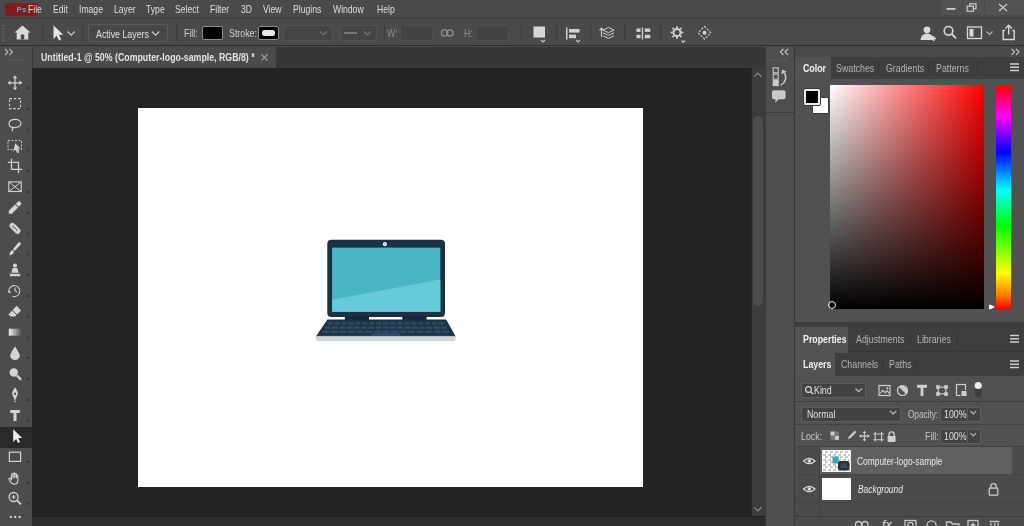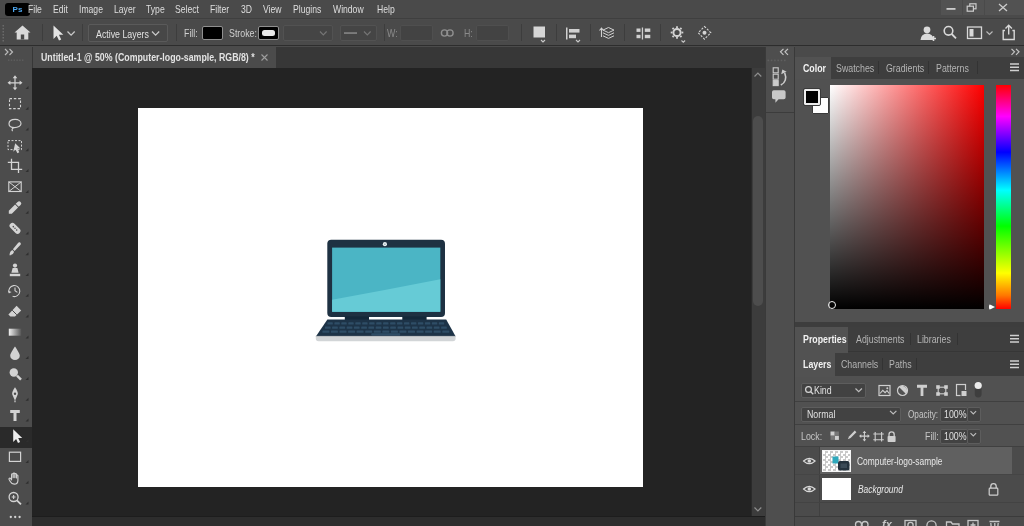--- a/index.html
+++ b/index.html
@@ -2,21 +2,21 @@
 <html><head>
 <meta charset="utf-8">
 <style>
 * { margin:0; padding:0; box-sizing:border-box; }
 html,body { width:1024px; height:526px; overflow:hidden; background:#4b4b4b;
   font-family:"Liberation Sans",sans-serif; }
 .abs { position:absolute; }
 .txt { position:absolute; white-space:nowrap; transform:scaleX(0.84); transform-origin:0 50%; }
 
 #titlebar { position:absolute; left:0; top:0; width:1024px; height:19px; background:#4a4a4a; border-bottom:1px solid #3f3f3f; }
-#pslogo { position:absolute; left:5px; top:3px; width:25px; height:13px; background:#000000; border-radius:3px; color:#4fa8f0; font-size:8px; font-weight:bold; text-align:center; line-height:13px; }
+#pslogo { position:absolute; left:5px; top:3px; width:33px; height:13px; background:#7f1d1d; border-radius:3px; color:#4fa8f0; font-size:8px; font-weight:bold; text-align:center; line-height:13px; }
 .menuitem { position:absolute; top:0; height:19px; line-height:19px; color:#dedede; font-size:10.5px; transform:scaleX(0.82); transform-origin:0 50%; }
 .winbtn { position:absolute; top:0; height:15px; background:#525252; }
 
 #optionsbar { position:absolute; left:0; top:20px; width:1024px; height:26px; background:#4a4a4a; border-bottom:1px solid #2d2d2d; }
 .osep { position:absolute; top:24px; width:1px; height:17px; background:#3d3d3d; }
 .olabel { position:absolute; top:20px; height:26px; line-height:26px; font-size:10.5px; color:#cfcfcf; transform:scaleX(0.84); transform-origin:0 50%; }
 .dimt { color:#8b8b8b; }
 .obox { position:absolute; border-radius:2px; }
 
 #toolbar { position:absolute; left:0; top:47px; width:32px; height:479px; background:#4c4c4c; }

